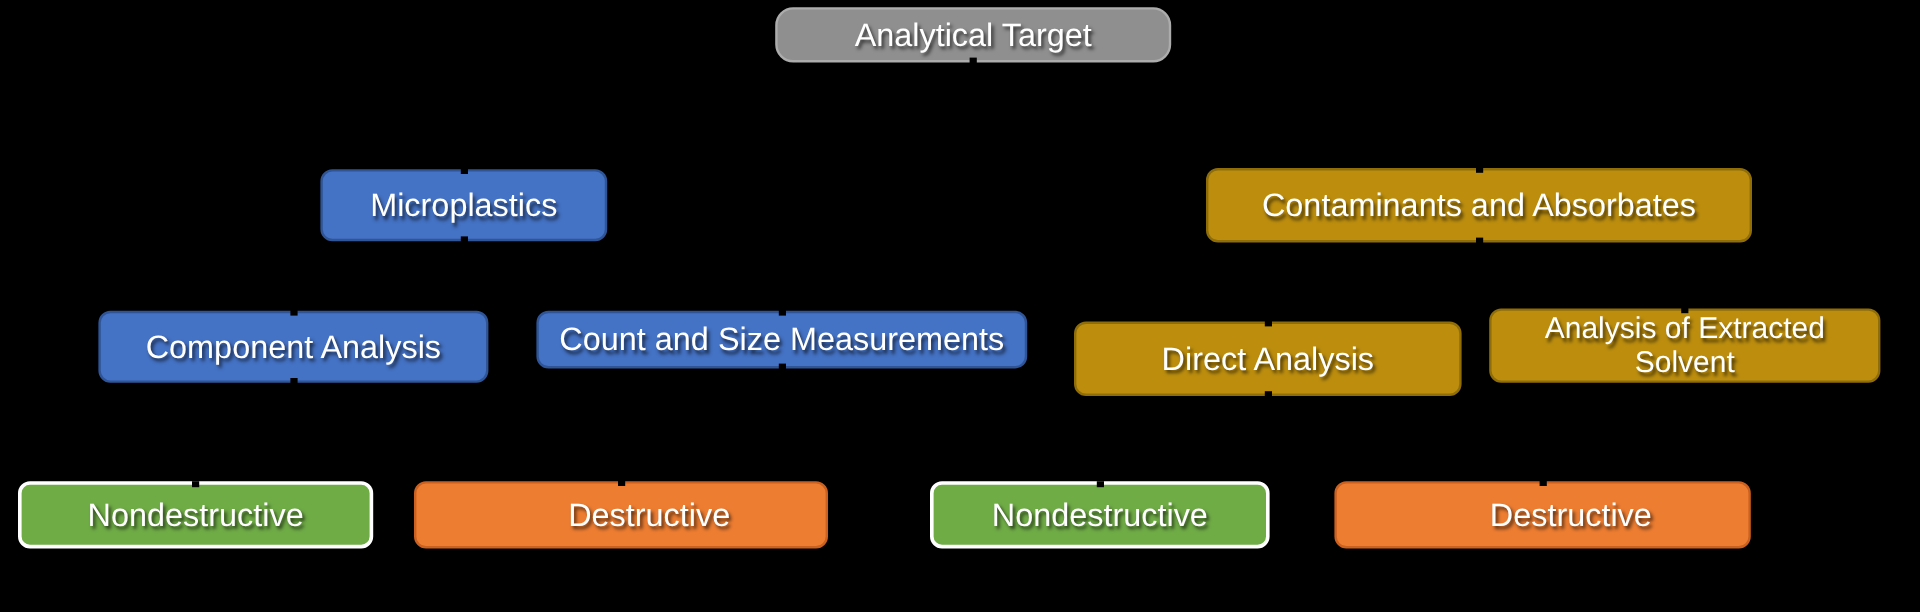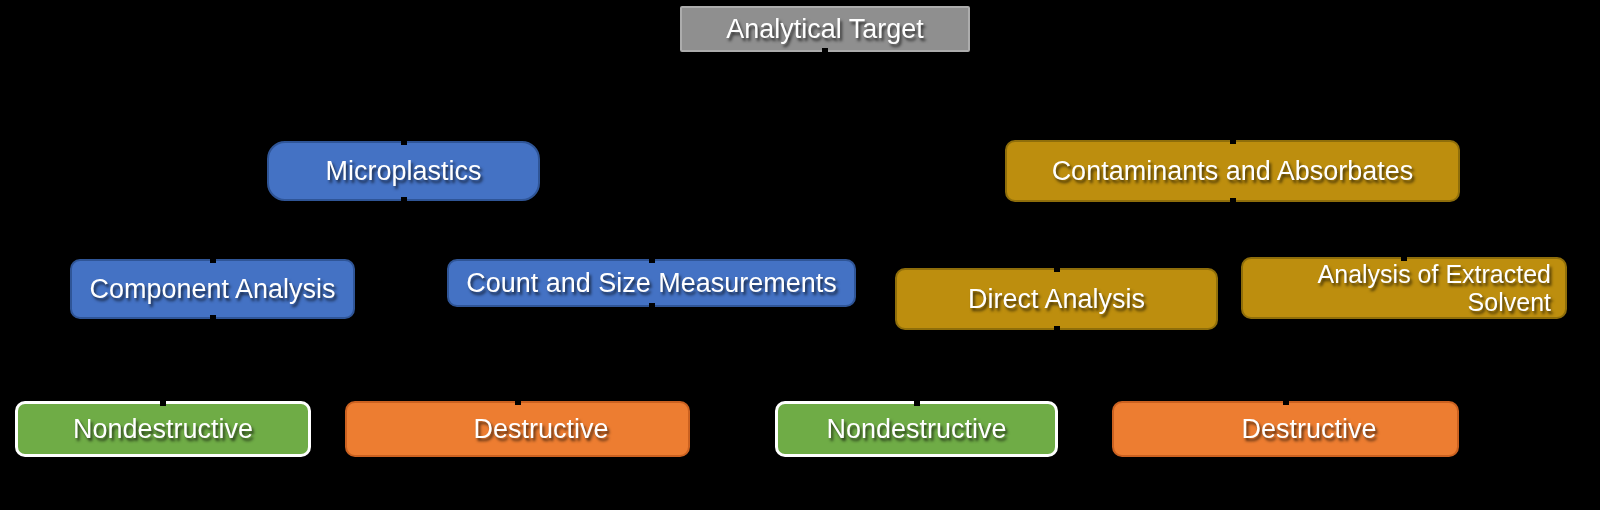--- a/index.html
+++ b/index.html
@@ -38,21 +38,20 @@
     background: var(--blue_fill);
     border: 2px solid var(--blue_border);
     border-radius: 10px;
     box-shadow: 2px 2px 4px rgba(0,0,0,0.5);
   }
   .gold {
     background: var(--gold_fill);
     border: 2px solid var(--gold_border);
     border-radius: 10px;
     box-shadow: 2px 2px 4px rgba(0,0,0,0.5);
-    text-align: right;
   }
   .green {
     background: var(--green_fill);
     border: 3px solid var(--green_border);
     border-radius: 10px;
     text-align: right;
   }
   .orange {
     background: var(--orange_fill);
     border: 2px solid var(--orange_border);
@@ -68,24 +67,24 @@
     left: 50%;
     margin-left: -3px;
     width: 6px;
     height: 5px;
     background: #000;
   }
   .tick-top::before  { top: -3px; }
   .tick-bottom::after{ bottom: -3px; }
 
   
-  #node-root         { left: 680px;  top: 6px;   width: 290px; height: 46px; }
-  #node-micro        { left: 267px;  top: 141px; width: 273px; height: 60px; border-radius: 18px; }
+  #node-root         { left: 646px;  top: 6px;   width: 330px; height: 46px; border-radius: 15px; }
+  #node-micro        { left: 267px;  top: 141px; width: 239px; height: 60px; }
   #node-contam       { left: 1005px; top: 140px; width: 455px; height: 62px; }
-  #node-component    { left: 70px;   top: 259px; width: 285px; height: 60px; }
+  #node-component    { left: 82px;   top: 259px; width: 325px; height: 60px; }
   #node-count        { left: 447px;  top: 259px; width: 409px; height: 48px; }
   #node-direct       { left: 895px;  top: 268px; width: 323px; height: 62px; }
   #node-solvent      { left: 1241px; top: 257px; width: 326px; height: 62px; }
   #node-nondes-left  { left: 15px;   top: 401px; width: 296px; height: 56px; }
   #node-des-left     { left: 345px;  top: 401px; width: 345px; height: 56px; }
   #node-nondes-right { left: 775px;  top: 401px; width: 283px; height: 56px; }
   #node-des-right    { left: 1112px; top: 401px; width: 347px; height: 56px; }
 </style>
 </head>
 <body>

